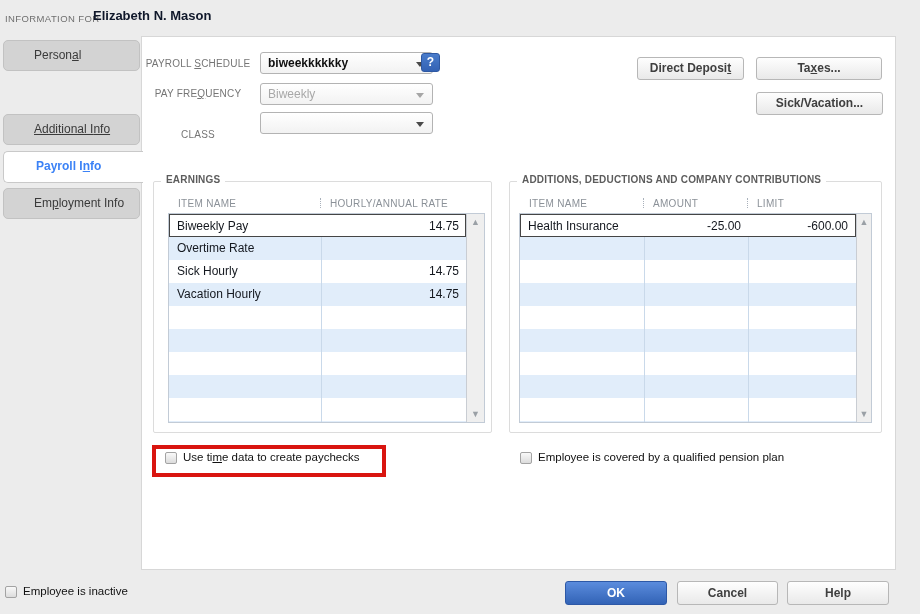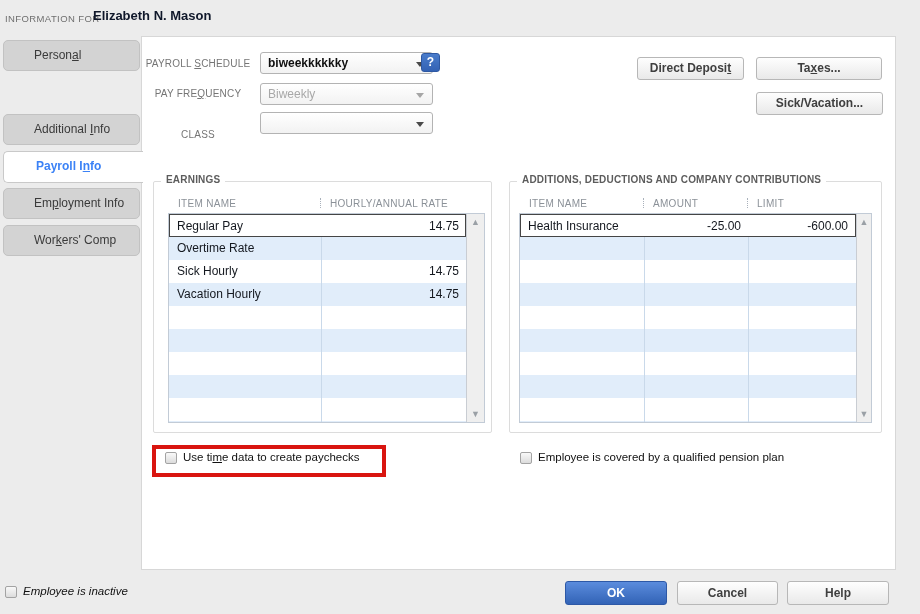--- a/index.html
+++ b/index.html
@@ -64,24 +64,23 @@
 <body>
 
 <div class="stage">
 
   <span class="info-for">INFORMATION FOR</span>
   <span class="emp-name">Elizabeth N. Mason</span>
 
   <div class="panel"></div>
 
   <div class="tab" style="top:40px;"><span>Person</span><span class="mn">a</span><span>l</span></div>
-  <div class="tab" style="top:114px;"><span>Additional </span><span class="mn">I</span><span>nfo</span></div>
+  <div class="tab" style="top:114px;text-decoration:underline;"><span>Additional </span><span class="mn">I</span><span>nfo</span></div>
   <div class="tab active" style="top:151px;"><span>Payroll I</span><span class="mn">n</span><span>fo</span></div>
   <div class="tab" style="top:188px;"><span>Em</span><span class="mn">p</span><span>loyment Info</span></div>
-  <div class="tab" style="top:225px;"><span>Wor</span><span class="mn">k</span><span>ers' Comp</span></div>
 
   <div class="flabel" style="top:58px;"><span>PAYROLL </span><span class="mn">S</span><span>CHEDULE</span></div>
   <div class="combo" style="left:260px; top:52px;">
     <span class="val">biweekkkkkky</span>
     <span class="arr"></span>
   </div>
   <div class="help-btn">?</div>
 
   <div class="flabel" style="top:88px;"><span>PAY FRE</span><span class="mn">Q</span><span>UENCY</span></div>
   <div class="combo disabled" style="left:260px; top:83px;">
@@ -104,21 +103,21 @@
   </div>
   <div class="tbl" style="left:168px; top:195px; width:317px; height:228px;">
     <div class="tbl-header">
       <span style="left:10px;">ITEM NAME</span>
       <span class="hsep" style="left:152px;"></span>
       <span style="left:162px;">HOURLY/ANNUAL RATE</span>
     </div>
     <div class="tbl-body">
       <div class="colsep" style="left:152px;"></div>
       <div class="trow selected" style="top:0; width:297px;">
-        <span class="cell" style="left:7px; width:140px;">Regular Pay</span>
+        <span class="cell" style="left:7px; width:140px;">Biweekly Pay</span>
         <span class="cell num" style="left:153px; width:136px;">14.75</span>
       </div>
       <div class="trow" style="top:23px; width:297px;">
         <span class="cell" style="left:8px; width:140px;">Overtime Rate</span>
       </div>
       <div class="trow" style="top:46px; width:297px;">
         <span class="cell" style="left:8px; width:140px;">Sick Hourly</span>
         <span class="cell num" style="left:153px; width:137px;">14.75</span>
       </div>
       <div class="trow" style="top:69px; width:297px;">
@@ -159,19 +158,19 @@
   </div>
 
   <div class="red-box"></div>
   <div class="cb" style="left:165px; top:452px;"></div>
   <span class="cblabel" style="left:183px; top:451px;"><span>Use ti</span><span class="mn">m</span><span>e data to create paychecks</span></span>
 
   <div class="cb" style="left:520px; top:452px;"></div>
   <span class="cblabel" style="left:538px; top:451px;">Employee is covered by a qualified pension plan</span>
 
   <div class="cb" style="left:5px; top:586px;"></div>
-  <span class="cblabel" style="left:23px; top:585px;font-style:italic;">Employee is inactive</span>
+  <span class="cblabel" style="left:23px; top:585px;">Employee is inactive</span>
 
   <div class="btn btn-footer btn-ok" style="left:565px; top:581px;">OK</div>
   <div class="btn btn-footer" style="left:677px; top:581px; width:101px;">Cancel</div>
   <div class="btn btn-footer" style="left:787px; top:581px;">Help</div>
 
 </div>
 
 </body></html>

